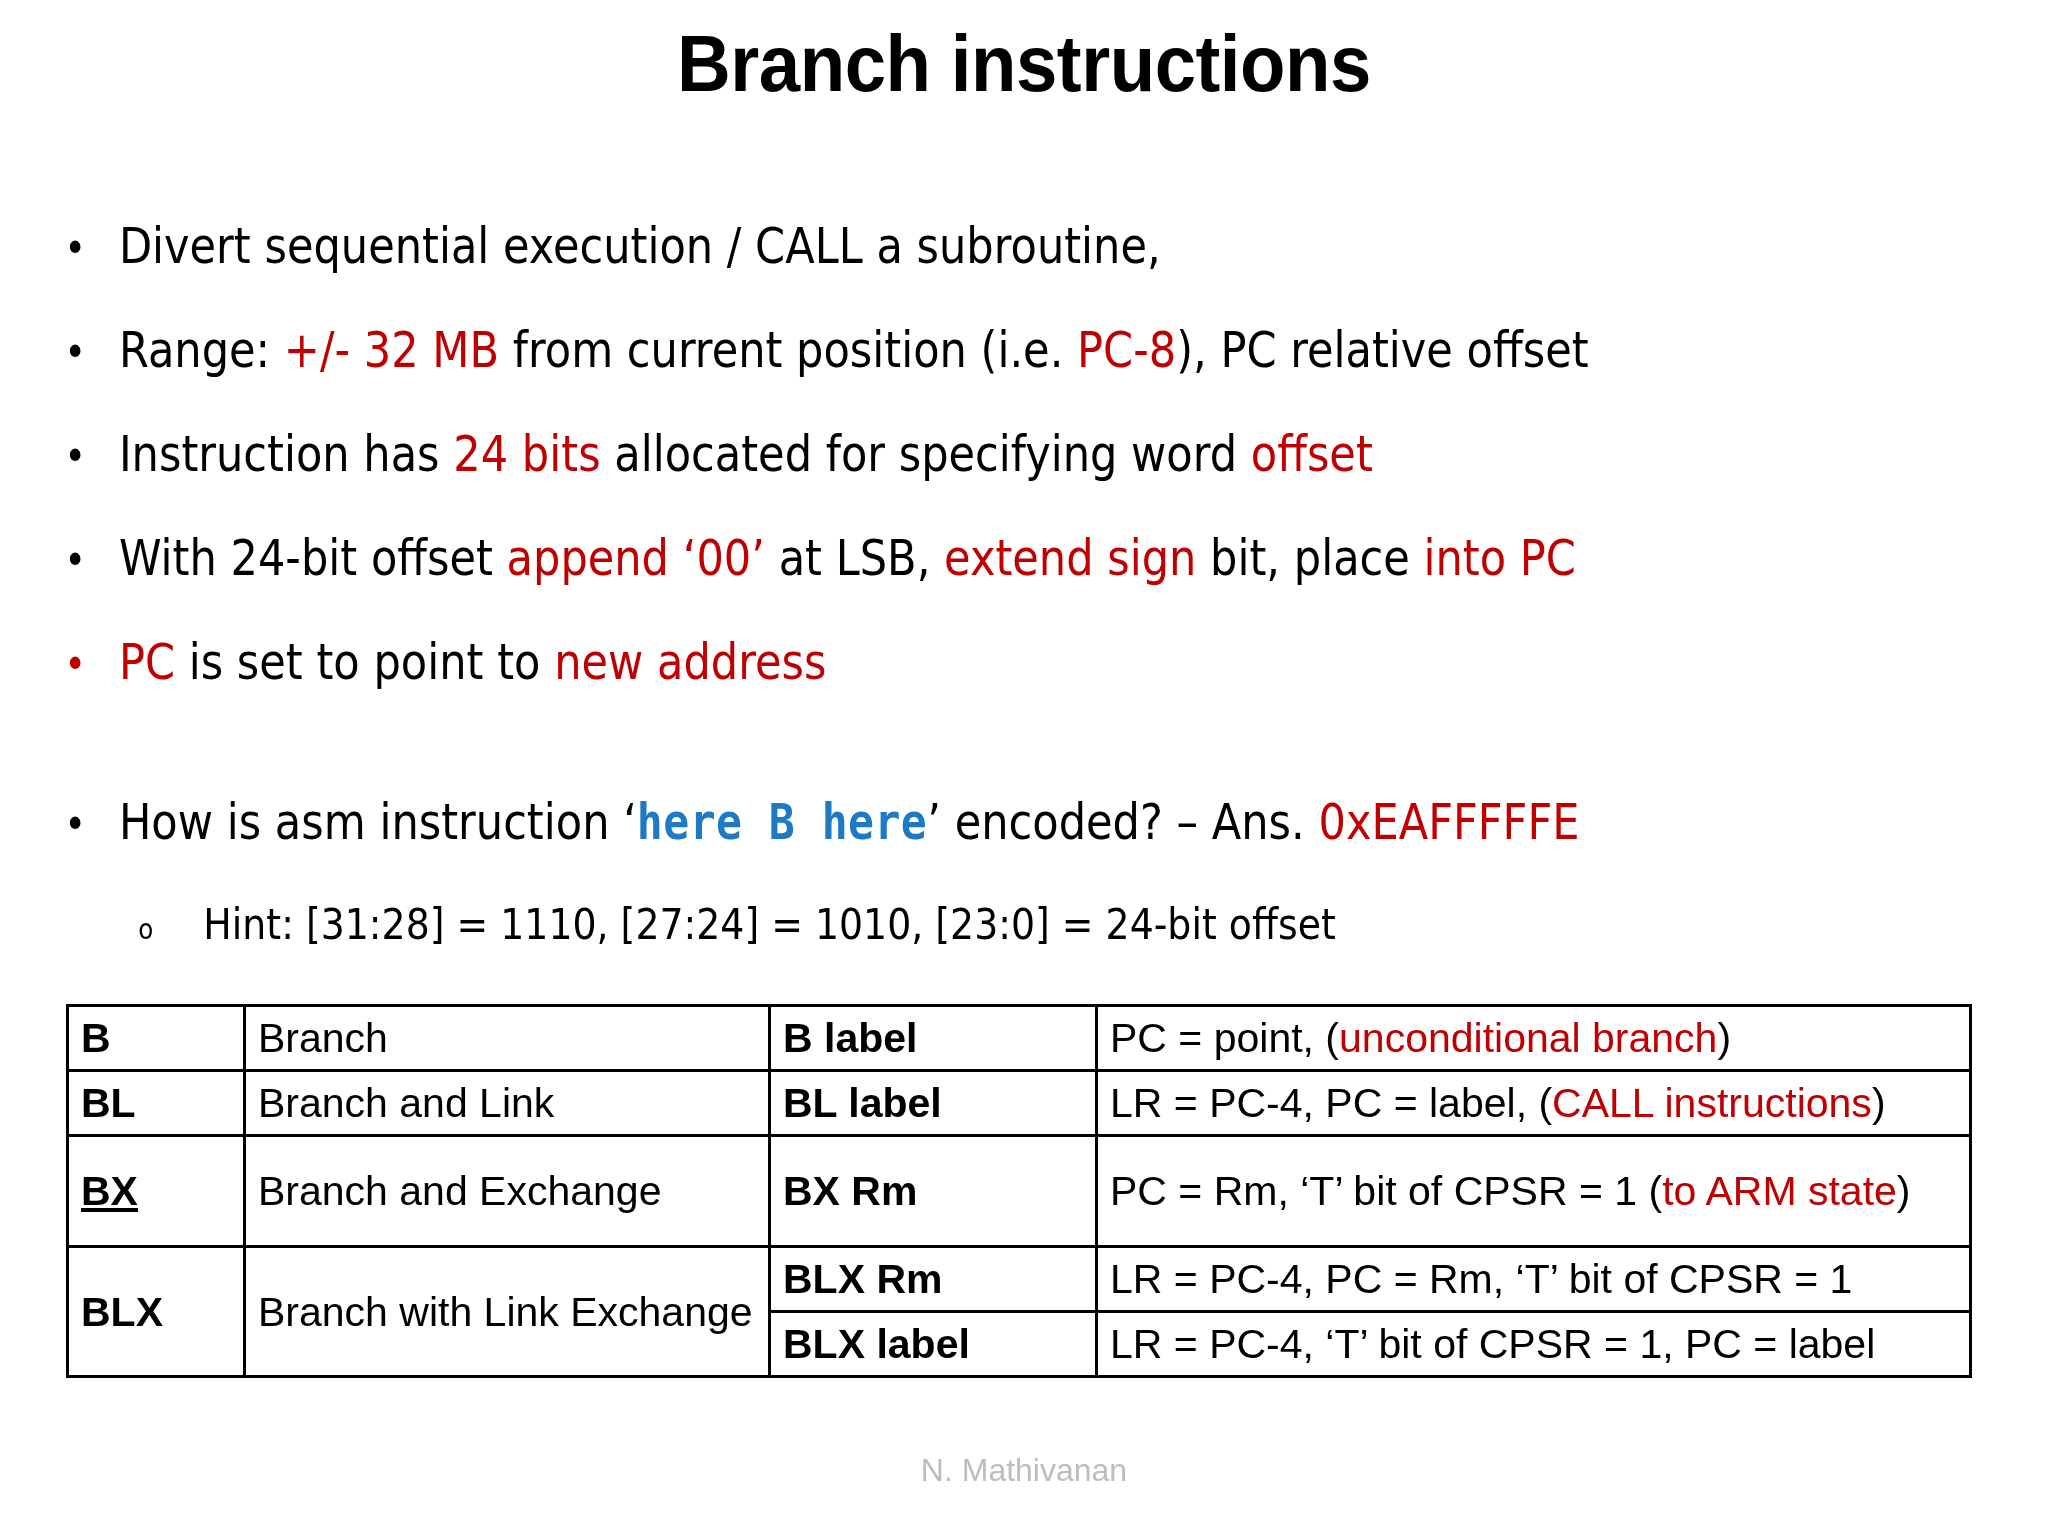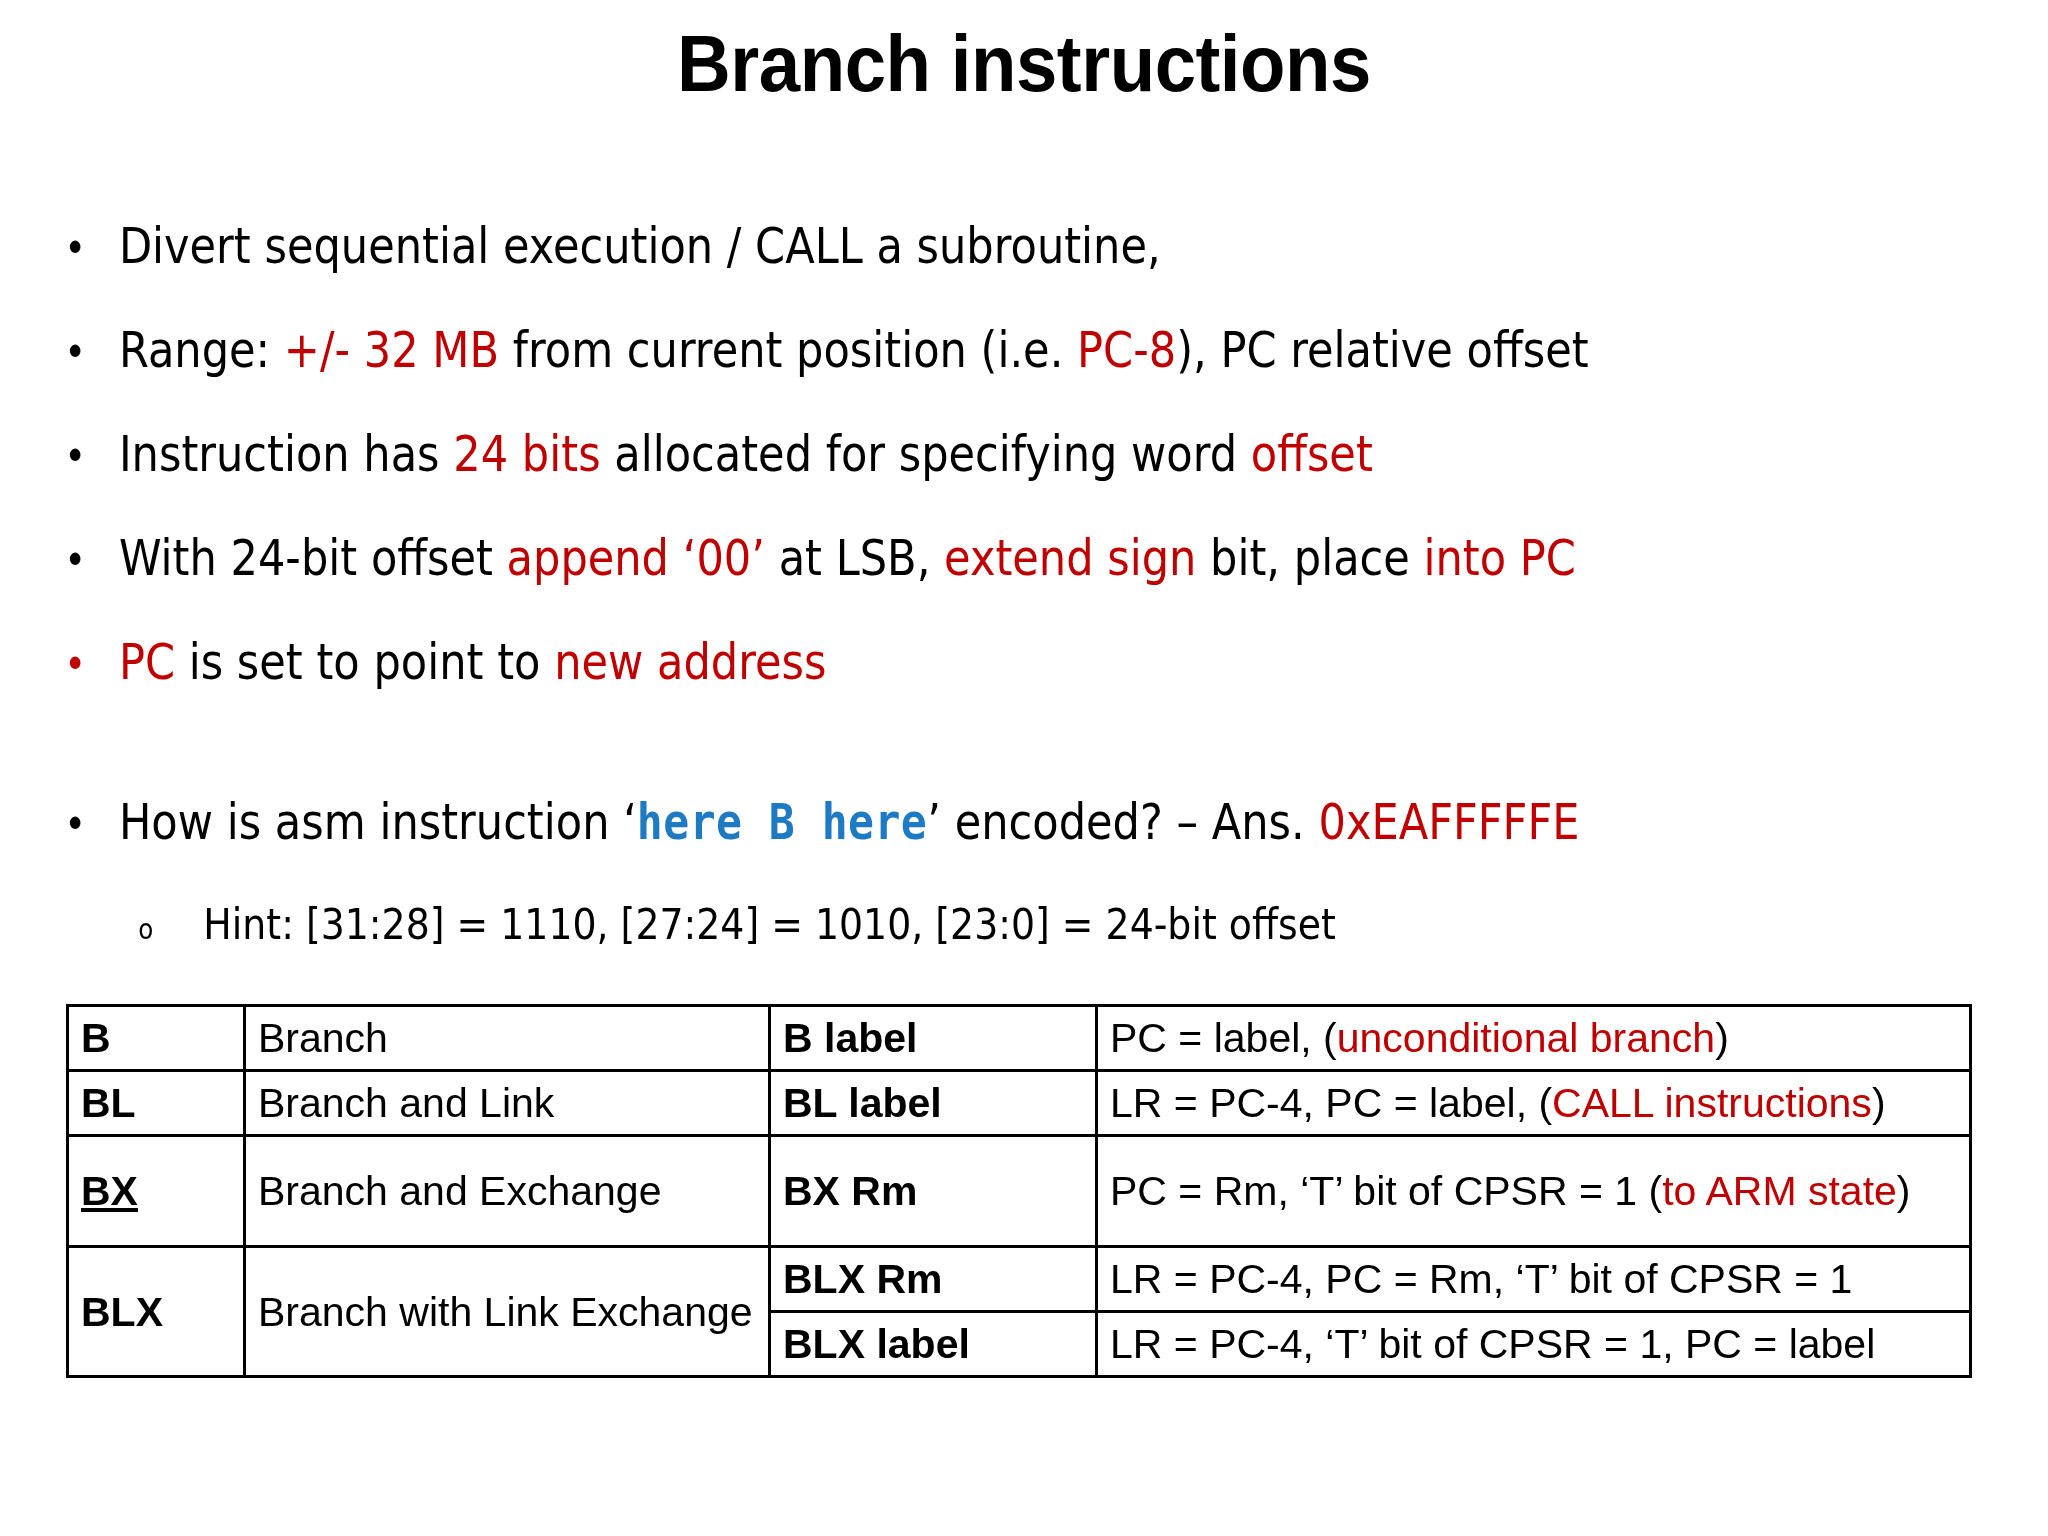--- a/index.html
+++ b/index.html
@@ -210,21 +210,21 @@
 
   </div>
 
   <div class="tbl-wrap">
     <table class="branch-table">
       <tbody>
         <tr>
           <td class="c-mnemonic">B</td>
           <td class="c-desc">Branch</td>
           <td class="c-syntax">B label</td>
-          <td class="c-effect"><span>PC = label, (</span><span class="red">unconditional branch</span><span>)</span></td>
+          <td class="c-effect"><span>PC = point, (</span><span class="red">unconditional branch</span><span>)</span></td>
         </tr>
         <tr>
           <td class="c-mnemonic">BL</td>
           <td class="c-desc">Branch and Link</td>
           <td class="c-syntax">BL label</td>
           <td class="c-effect"><span>LR = PC-4, PC = label,  (</span><span class="red">CALL instructions</span><span>)</span></td>
         </tr>
         <tr>
           <td class="c-mnemonic tall">BX</td>
           <td class="c-desc">Branch and Exchange</td>
@@ -238,14 +238,15 @@
           <td class="c-effect"><span>LR = PC-4, PC = Rm, ‘T’ bit of CPSR = 1</span></td>
         </tr>
         <tr>
           <td class="c-syntax">BLX label</td>
           <td class="c-effect"><span>LR = PC-4,  ‘T’ bit of CPSR = 1, PC = label</span></td>
         </tr>
       </tbody>
     </table>
   </div>
 
+  <div class="footer">N. Mathivanan</div>
 
 </div>
 
 </body></html>

